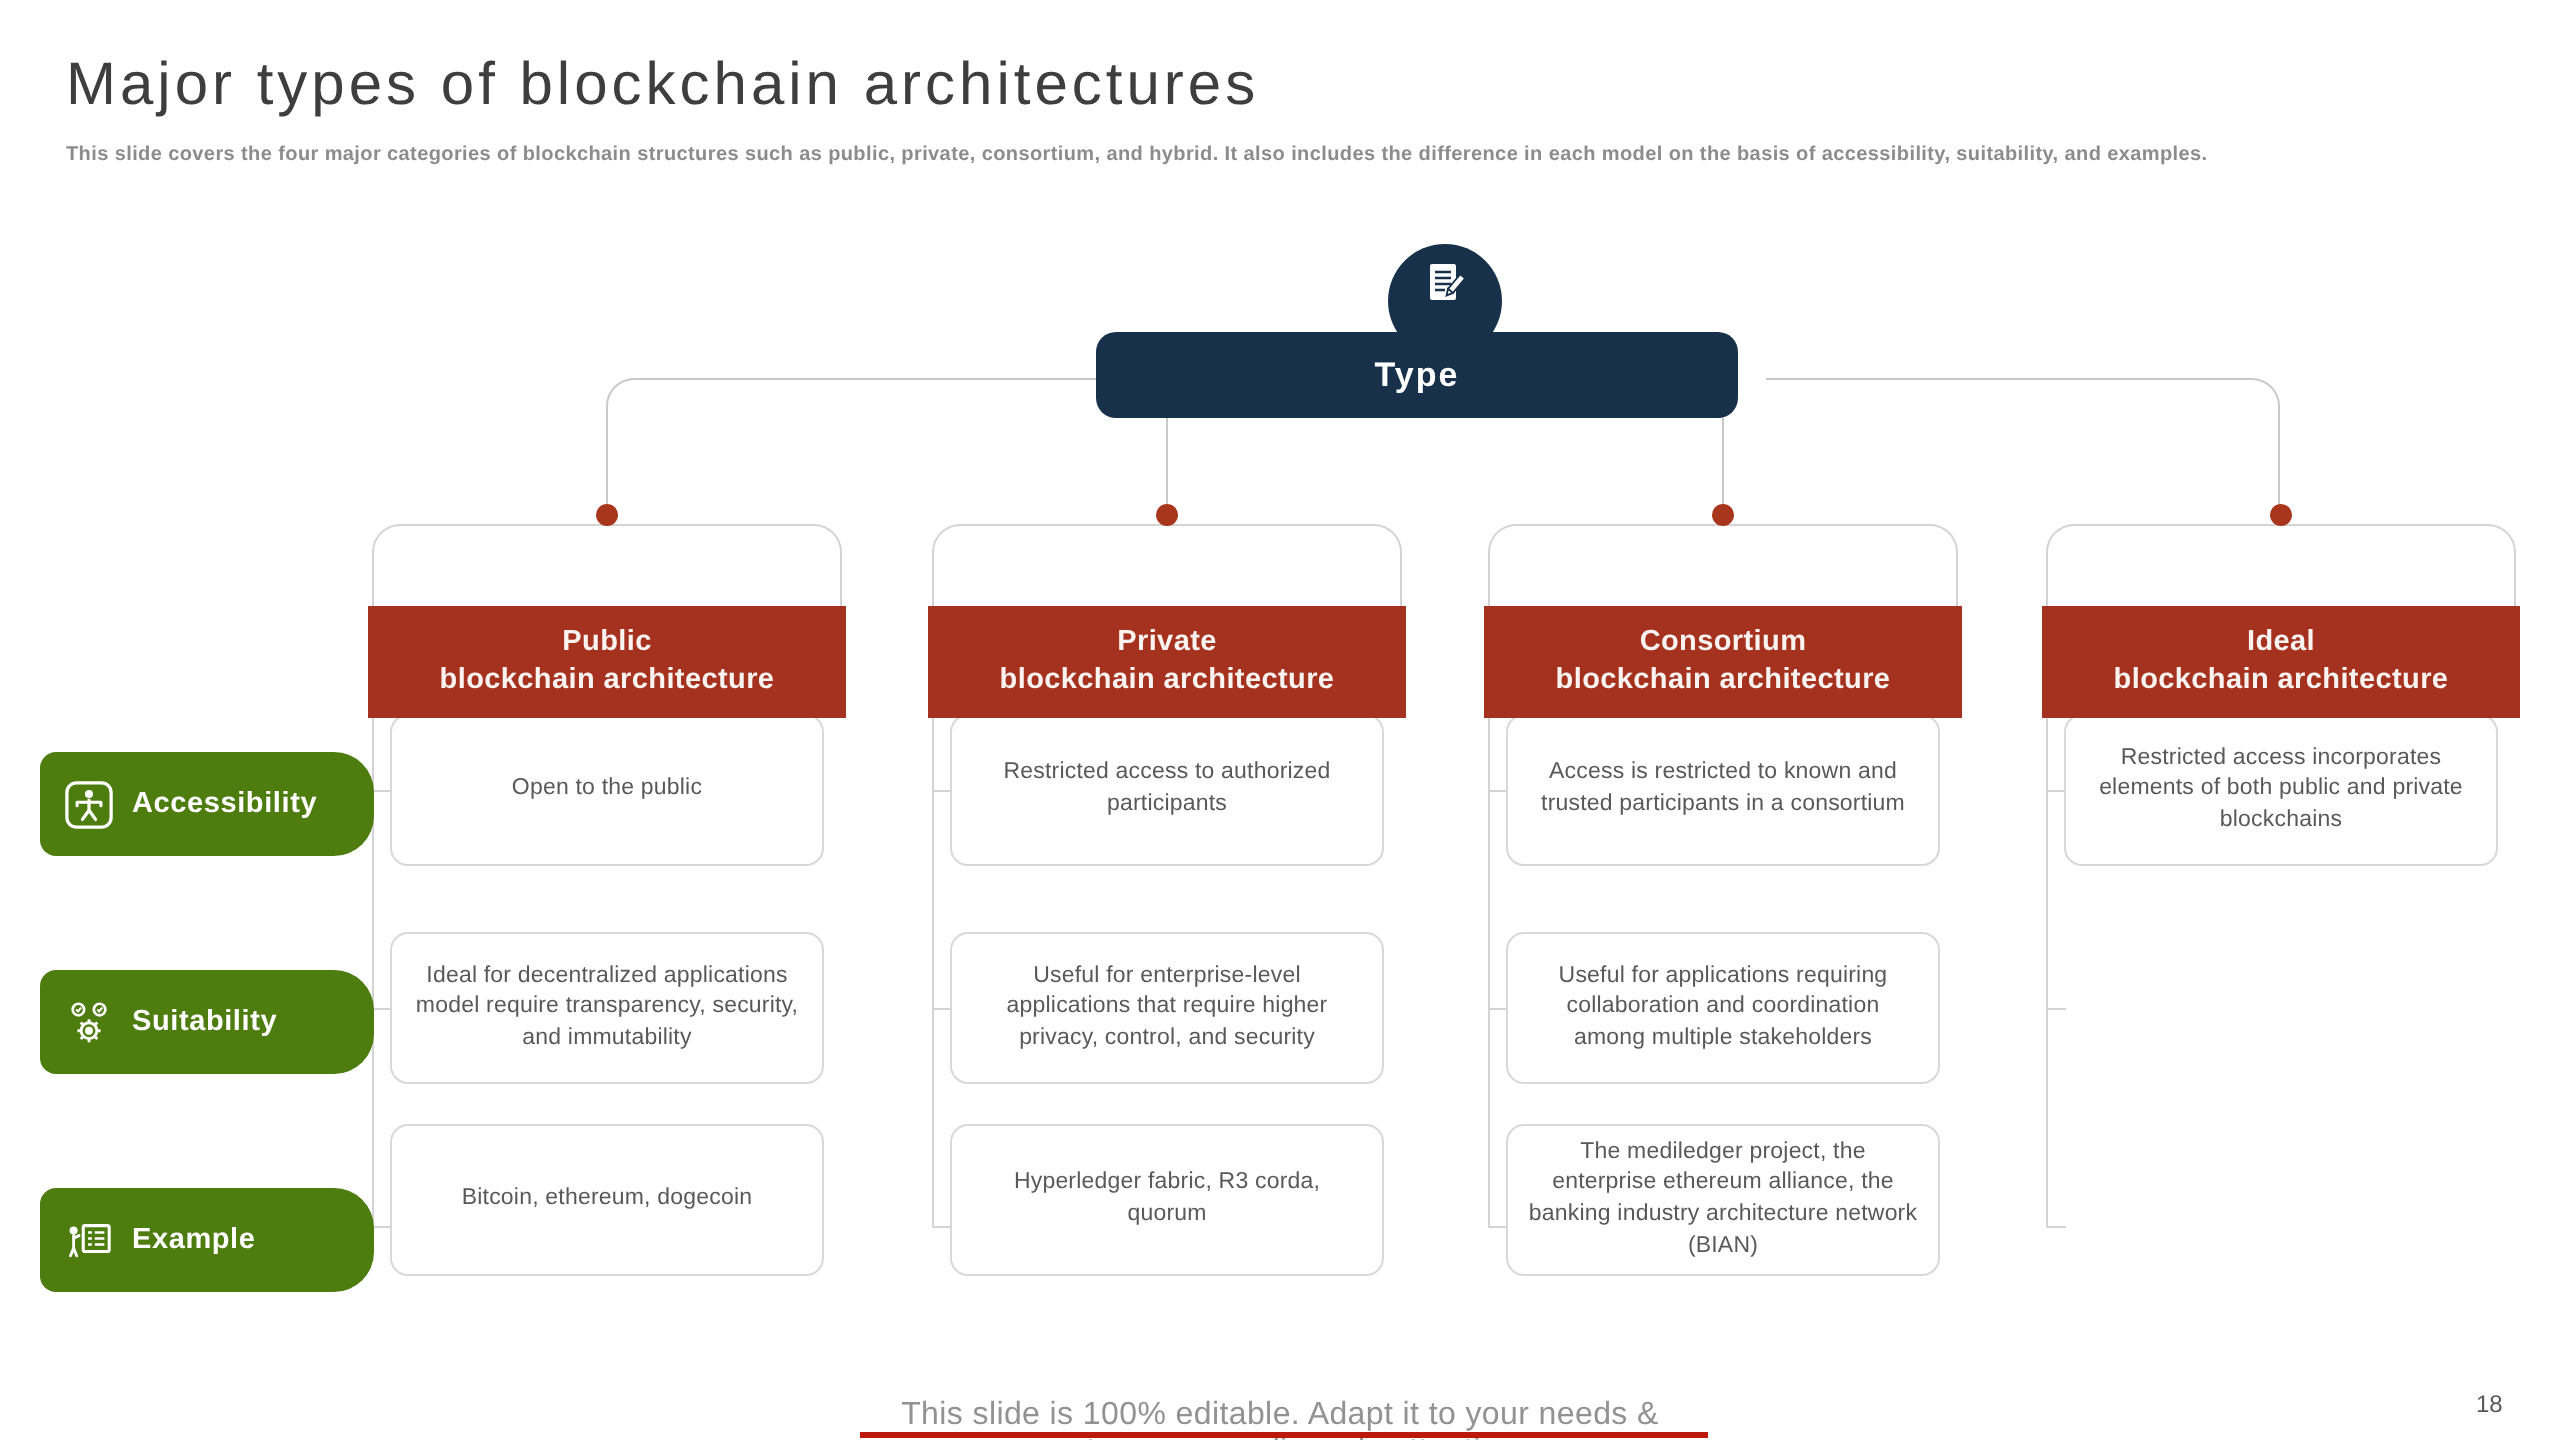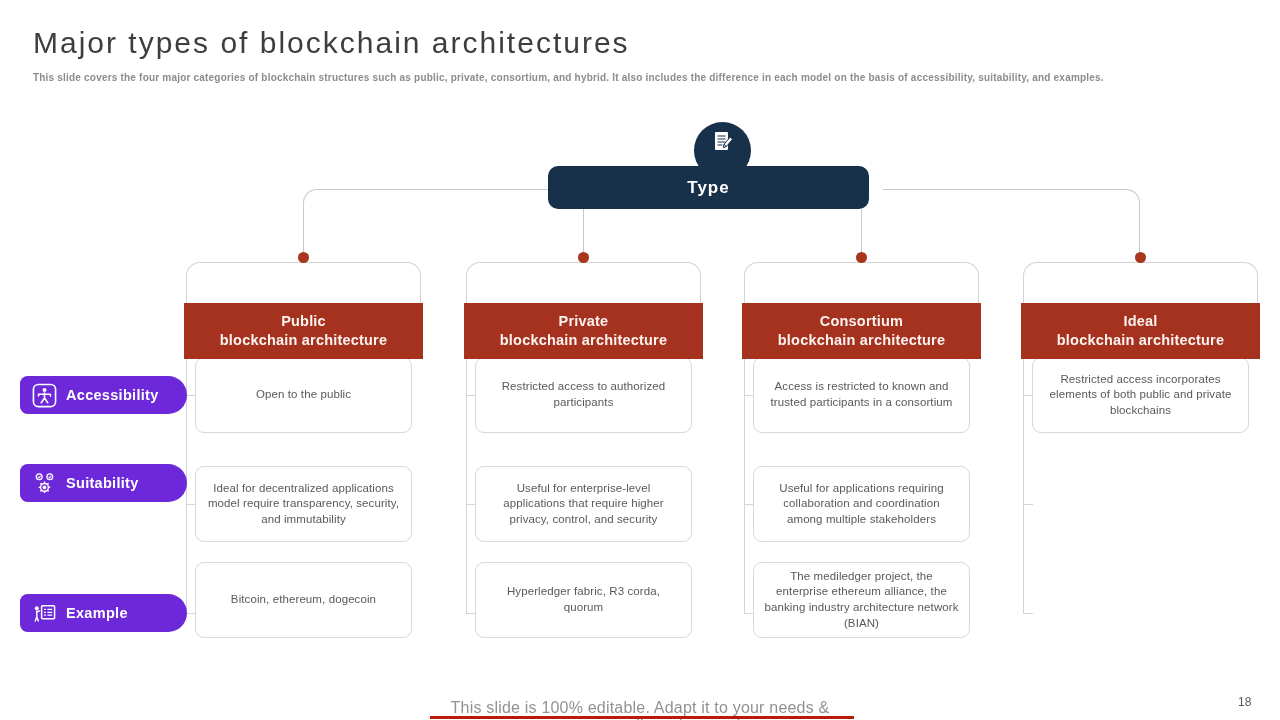--- a/index.html
+++ b/index.html
@@ -72,26 +72,26 @@
   .cell {
     position:absolute; left:9px; width:217px; height:76px; background:#ffffff;
     border:1px solid #d8d8d8; border-radius:9px; display:flex; align-items:center;
     justify-content:center; text-align:center; padding:3px 10px;
     font-size:11.5px; line-height:1.35; color:#595959; z-index:2;
     letter-spacing:.1px;
   }
   .cell-r0{top:357px;} .cell-r1{top:466px;} .cell-r2{top:562px;}
   
   .row-label {
-    position:absolute; left:20px; width:167px; height:38px; background:#6d28d9;
+    position:absolute; left:20px; width:167px; height:52px; background:#4d7c0f;
     border-radius:8px 20px 20px 8px; display:flex; align-items:center;
     gap:9px; padding-left:12px; color:#ffffff; font-size:14.5px;
     font-weight:bold; letter-spacing:.3px; z-index:6;
   }
-  .row-0{top:376px;} .row-1{top:464px;} .row-2{top:594px;}
+  .row-0{top:376px;} .row-1{top:485px;} .row-2{top:594px;}
   .row-label .icon { display:flex; align-items:center; }
   
   .footer-note {
     position:absolute; left:427px; top:699px; width:426px; text-align:center;
     font-size:16px; color:#929292; letter-spacing:.2px;
   }
   .accent-line {
     position:absolute; left:430px; top:716px; width:424px; height:2.5px;
     background:#bb1a0a;
   }

